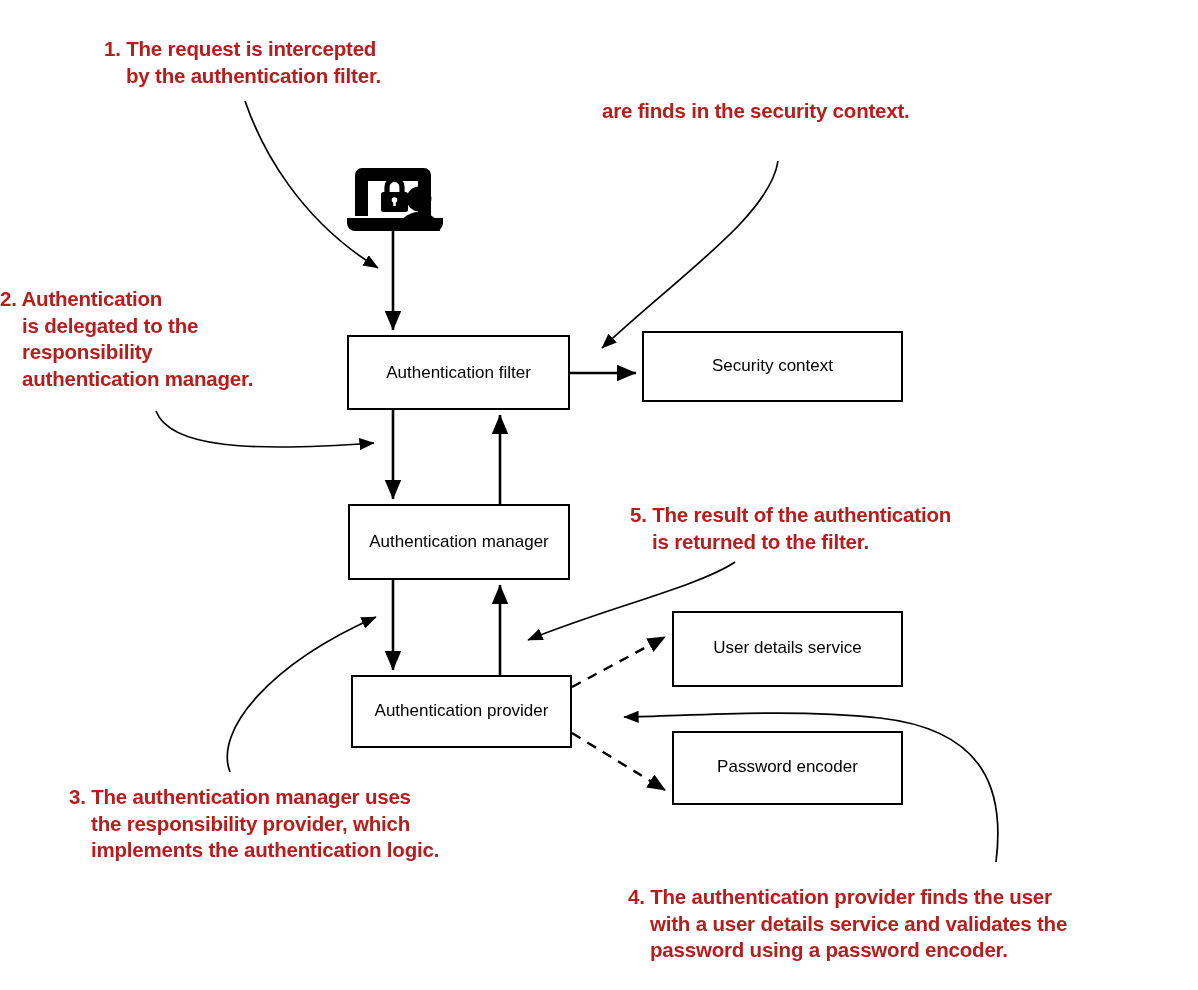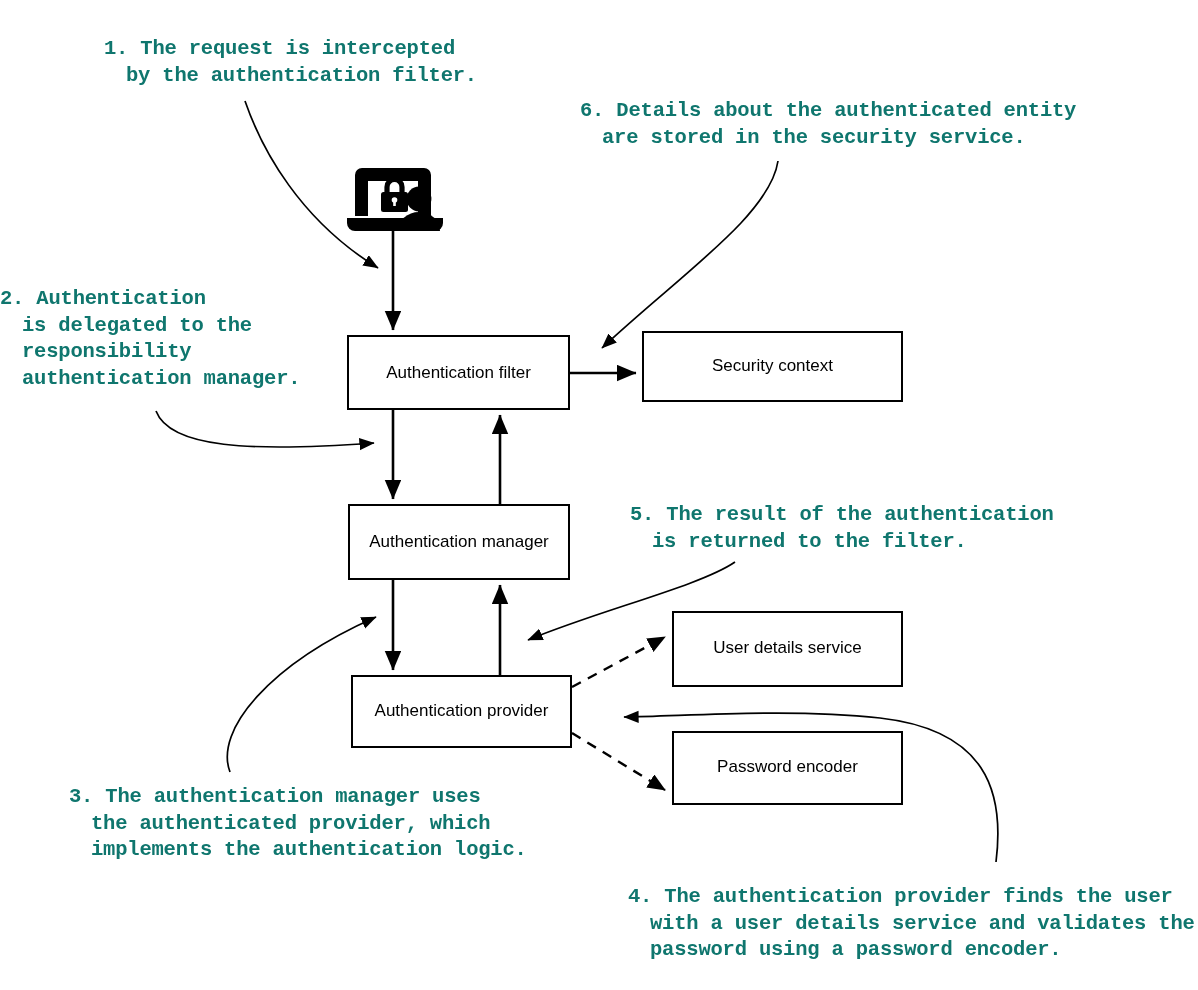--- a/index.html
+++ b/index.html
@@ -52,25 +52,25 @@
   .callout-curve {
     stroke: #000000;
     stroke-width: 1.7;
     fill: none;
   }
   .icon-shape {
     fill: #000000;
   }
   .callout {
     position: absolute;
-    font-family: Liberation Mono, monospace;
+    font-family: Liberation Sans, sans-serif;
     font-weight: bold;
     font-size: 20.5px;
     line-height: 1.30;
-    color: #0f766e;
+    color: #b91c1c;
     letter-spacing: -0.2px;
     white-space: pre;
   }
   .callout .num {
     font-weight: bold;
   }
   .callout .ln {
     display: block;
   }
   .callout .indent {
@@ -174,21 +174,21 @@
 
     <path class="callout-curve" d="M735,562 C700,586 600,610 528,640" marker-end="url(#arrow-thin)"></path>
 
     <path class="callout-curve" d="M778,161 C770,215 680,275 602,348" marker-end="url(#arrow-thin)"></path>
   </svg>
 
   <div class="callout" id="callout-1"><span class="ln"><span class="num">1.</span> <span>The request is intercepted</span></span><span class="ln indent">by the authentication filter.</span></div>
 
   <div class="callout" id="callout-2"><span class="ln"><span class="num">2.</span> <span>Authentication</span></span><span class="ln indent">is delegated to the</span><span class="ln indent">responsibility</span><span class="ln indent">authentication manager.</span></div>
 
-  <div class="callout" id="callout-3"><span class="ln"><span class="num">3.</span> <span>The authentication manager uses</span></span><span class="ln indent">the authenticated provider, which</span><span class="ln indent">implements the authentication logic.</span></div>
+  <div class="callout" id="callout-3"><span class="ln"><span class="num">3.</span> <span>The authentication manager uses</span></span><span class="ln indent">the responsibility provider, which</span><span class="ln indent">implements the authentication logic.</span></div>
 
   <div class="callout" id="callout-4"><span class="ln"><span class="num">4.</span> <span>The authentication provider finds the user</span></span><span class="ln indent">with a user details service and validates the</span><span class="ln indent">password using a password encoder.</span></div>
 
   <div class="callout" id="callout-5"><span class="ln"><span class="num">5.</span> <span>The result of the authentication</span></span><span class="ln indent">is returned to the filter.</span></div>
 
-  <div class="callout" id="callout-6"><span class="ln"><span class="num">6.</span> <span>Details about the authenticated entity</span></span><span class="ln indent">are stored in the security service.</span></div>
+  <div class="callout" id="callout-6"><span class="ln indent">are finds in the security context.</span></div>
 
 </div>
 
 </body></html>

